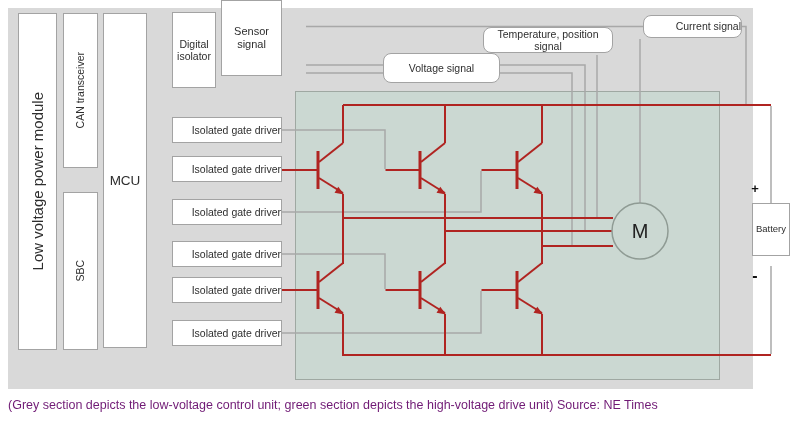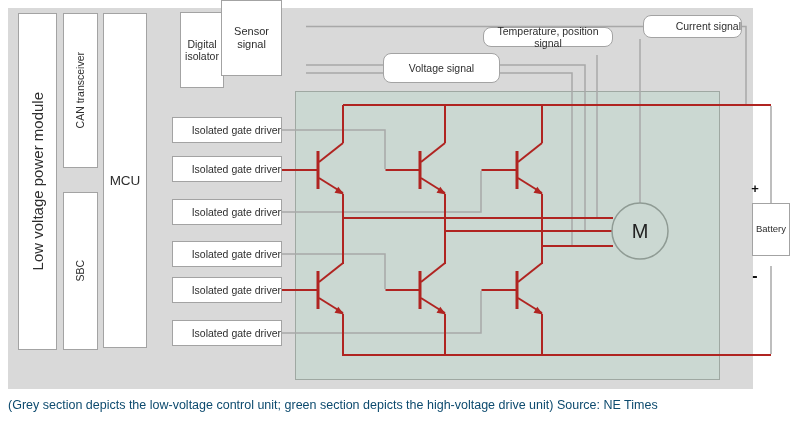--- a/index.html
+++ b/index.html
@@ -15,35 +15,35 @@
     position:absolute;background:#fff;border:1px solid #a3a3a3;box-sizing:border-box;
     display:flex;align-items:center;justify-content:center;text-align:center;
     font-size:10.5px;line-height:1.15;color:#2e2e2e;
   }
   .rounded{border-radius:8px;}
   .vtext{writing-mode:vertical-rl;transform:rotate(180deg);white-space:nowrap;}
   .lvpm{left:18px;top:13px;width:39px;height:337px;font-size:15px;}
   .can{left:63px;top:13px;width:35px;height:155px;}
   .sbc{left:63px;top:192px;width:35px;height:158px;}
   .mcu{left:103px;top:13px;width:44px;height:335px;font-size:13.5px;}
-  .diso{left:180px;top:12px;width:44px;height:76px;}
+  .diso{left:172px;top:12px;width:44px;height:76px;}
   .sens{left:221px;top:0;width:61px;height:76px;font-size:11px;}
   .gate{left:172px;width:110px;height:26px;justify-content:flex-end;}
   .g1{top:117px;} .g2{top:156px;} .g3{top:199px;} .g4{top:241px;} .g5{top:277px;} .g6{top:320px;}
   .vsig{left:383px;top:53px;width:117px;height:30px;}
-  .tsig{left:483px;top:27px;width:130px;height:20px;padding:0 6px;}
+  .tsig{left:483px;top:27px;width:130px;height:26px;padding:0 6px;}
   .csig{left:643px;top:15px;width:99px;height:23px;justify-content:flex-end;}
   .battery{left:752px;top:203px;width:38px;height:53px;font-size:9.5px;}
   .plus,.minus{position:absolute;width:18px;height:14px;font-weight:bold;color:#111;
     display:flex;align-items:center;justify-content:center;}
   .plus{left:746px;top:181px;font-size:13px;}
   .minus{left:746px;top:269px;font-size:16px;}
   .motor-label{position:absolute;left:612px;top:203px;width:56px;height:56px;
     display:flex;align-items:center;justify-content:center;font-size:20px;color:#222;}
-  .caption{position:absolute;left:8px;top:398px;width:784px;font-size:12.5px;color:#0c4a6e;text-align:left;}
+  .caption{position:absolute;left:8px;top:398px;width:784px;font-size:12.5px;color:#701a75;text-align:left;}
 </style>
 </head>
 <body>
 
 <div class="stage">
 
   <div class="region grey-region"></div>
   <div class="region green-region"></div>
 
   <svg class="wires" viewBox="0 0 800 430">

